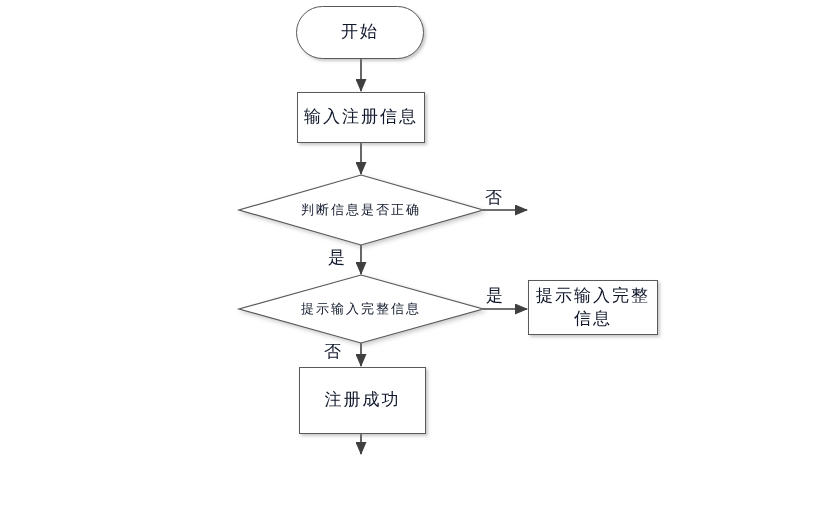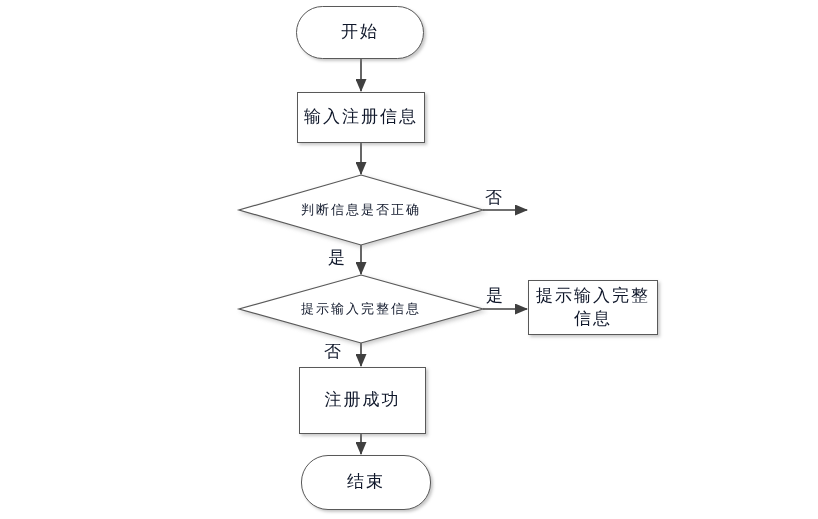--- a/index.html
+++ b/index.html
@@ -84,22 +84,19 @@
   </div>
 
   <div class="node" style="left:528px;top:280px;width:130px;height:55px;padding:0 3px">
     <span>提示输入完整信息</span>
   </div>
 
   <div class="node" style="left:299px;top:367px;width:127px;height:67px">
     <span>注册成功</span>
   </div>
 
-  <div class="node stadium" style="left:301px;top:455px;width:130px;height:55px">
-    <span>结束</span>
-  </div>
 
   <div class="edge-label" style="left:485px;top:186px">否</div>
   <div class="edge-label" style="left:328px;top:246px">是</div>
   <div class="edge-label" style="left:486px;top:284px">是</div>
   <div class="edge-label" style="left:324px;top:340px">否</div>
 
 </div>
 
 </body></html>

